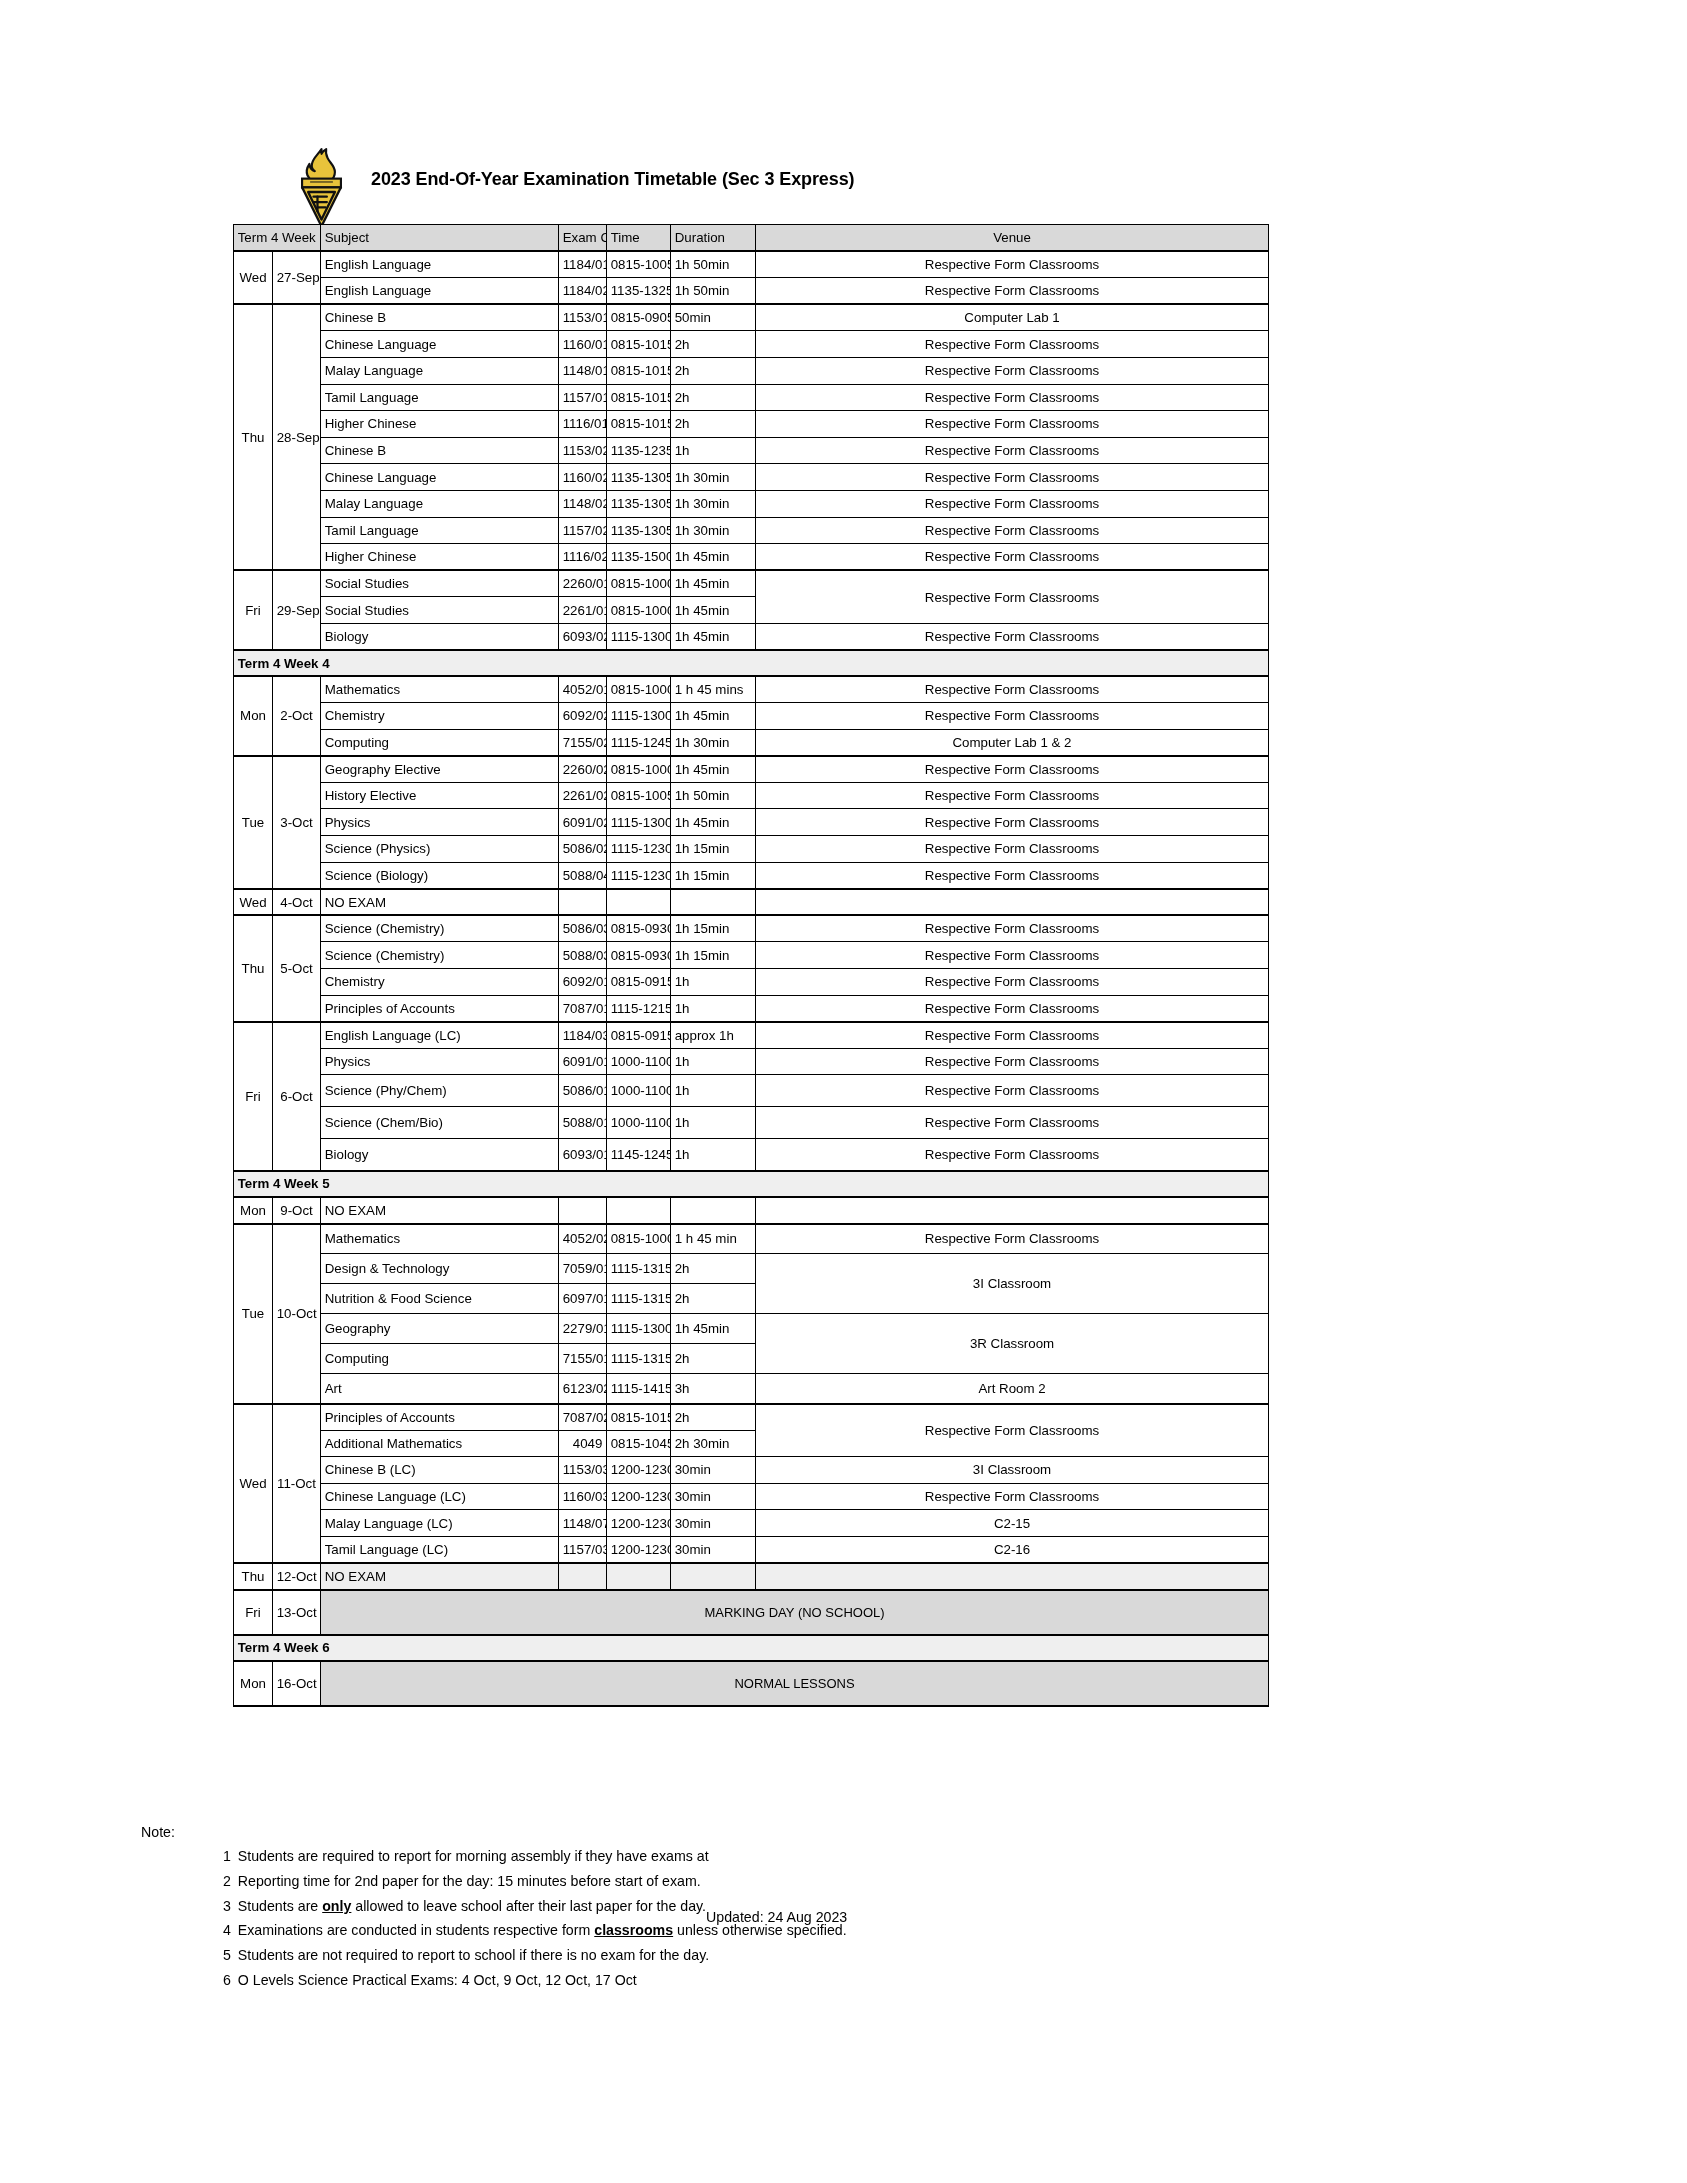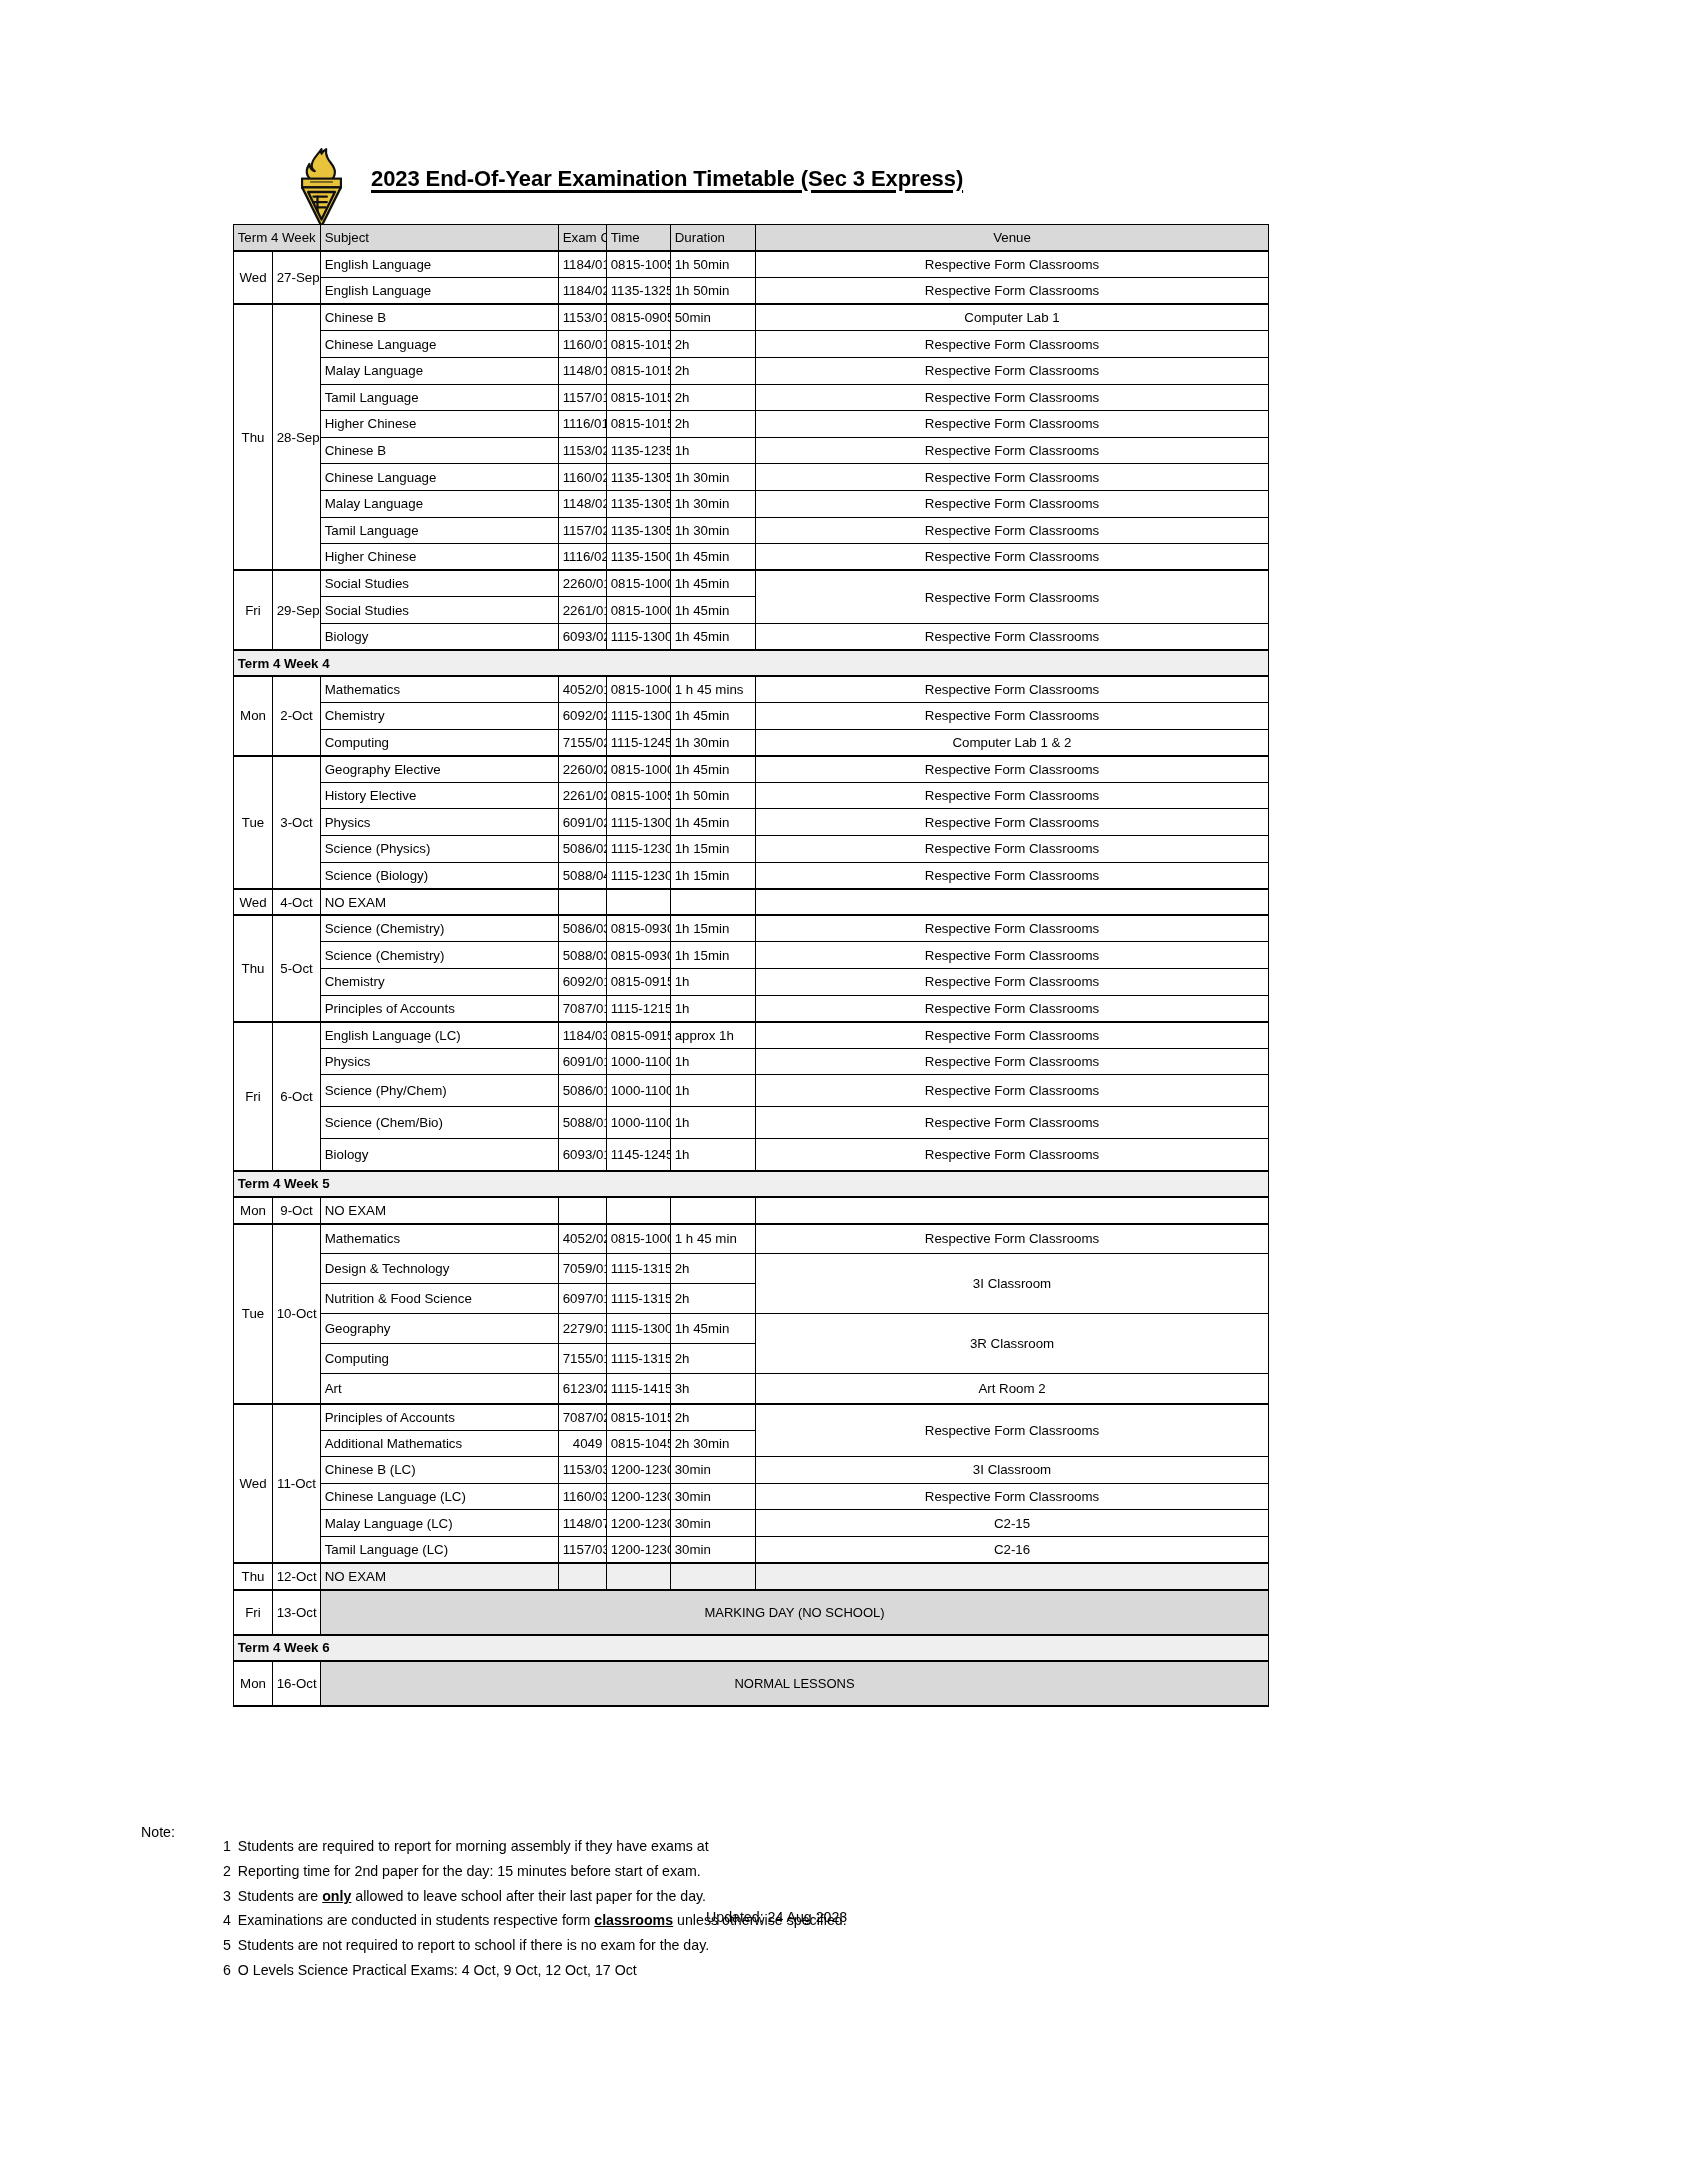--- a/index.html
+++ b/index.html
@@ -30,24 +30,23 @@
     align-items: center;
     gap: 16px;
   }
   .crest {
     width: 67px;
     height: 82px;
     flex: 0 0 auto;
     display: block;
   }
   .doc-title {
-    font-size: 22px;
+    font-size: 18px;
     font-weight: bold;
     letter-spacing: -0.1px;
-    text-decoration: underline;
     text-underline-offset: 4.3px;
     text-decoration-thickness: 2.5px;
     white-space: nowrap;
     padding-bottom: 18px;
   }
 
   
   .tt-wrap {
     position: absolute;
     left: 233px;
@@ -114,21 +113,21 @@
   tr.blockend   > td { border-bottom: 2.5px solid #000000; }
 
   
   .notes {
     position: absolute;
     left: 141px;
     top: 1825px;
     font-size: 14.2px;
     line-height: 1.0;
   }
-  .notes-label { }
+  .notes-label { margin-bottom: 10px; }
   .note-line {
     display: flex;
     margin-left: 74px;
     margin-bottom: 10.5px;
   }
   .note-num {
     width: 16px;
     flex: 0 0 auto;
     text-align: right;
     margin-right: 6.8px;

